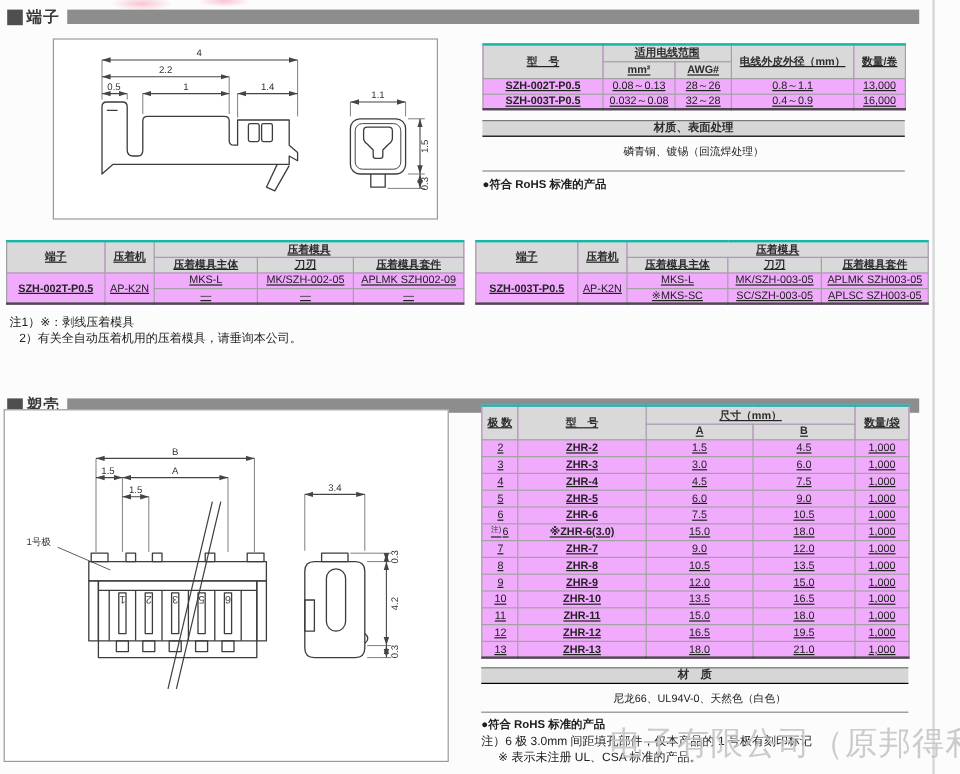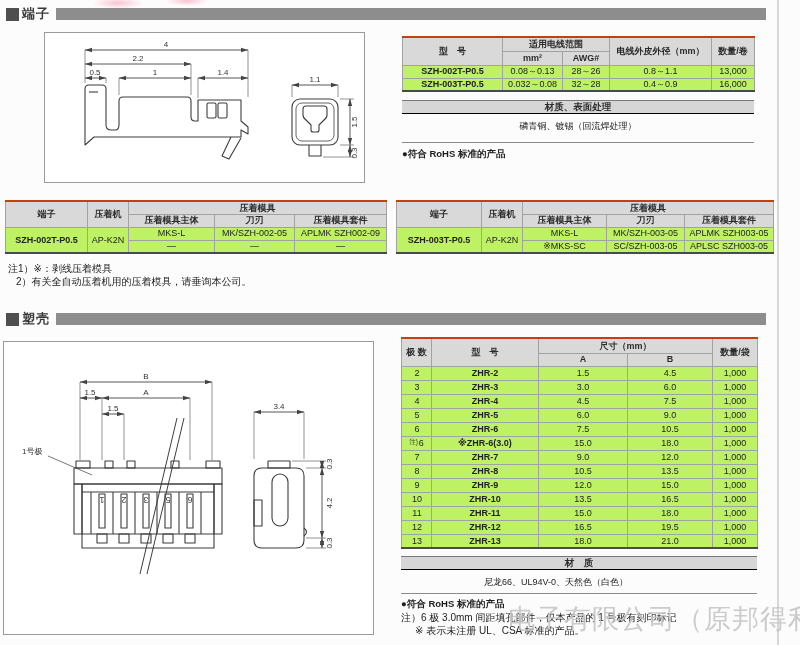--- a/index.html
+++ b/index.html
@@ -4,21 +4,21 @@
 <style>
   html,body{margin:0;padding:0;background:#e8e8e8;}
   #page{position:relative;width:800px;height:645px;background:#fcfcfc;overflow:hidden;
         font-family:"Liberation Sans","DejaVu Sans",sans-serif;color:#222;}
   .secbar{position:absolute;left:6px;display:flex;align-items:center;width:760px;height:16px;}
   .sq{width:13px;height:13px;background:#4f4f4f;margin-right:3px;flex:0 0 auto;}
   .sectitle{font-weight:bold;font-size:13px;color:#3a3a3a;letter-spacing:1px;margin-right:6px;white-space:nowrap;}
   .bar{height:12px;background:#8d8d8d;flex:1;}
   .drawbox{position:absolute;background:#fff;border:1px solid #9a9a9a;}
   table.tbl{position:absolute;border-collapse:collapse;table-layout:fixed;font-size:9px;
-            border-top:2px solid #c2410c;border-bottom:2px solid #4a4a4a;background:#bef264;}
+            border-top:2px solid #14b8a6;border-bottom:2px solid #4a4a4a;background:#f0abfc;text-decoration:underline;}
   table.tbl th,table.tbl td{border:1px solid #a2a2a2;text-align:center;vertical-align:middle;
             padding:0;line-height:1.15;overflow:hidden;}
   table.tbl th{background:#d9d9d9;font-weight:bold;color:#2c2c2c;}
   tr.h14{height:14px;} tr.h13{height:13px;margin-top:16px;} tr.h15{height:15px;}
   td.model{font-weight:bold;font-size:9px;}
   .rnote{font-size:6.5px;vertical-align:top;margin-right:1px;color:#333;}
   .band{position:absolute;background:#d6d6d6;border-top:1px solid #787878;border-bottom:1px solid #000000;
         text-align:center;font-weight:bold;font-size:9.5px;line-height:12px;color:#2c2c2c;}
   .ctext{position:absolute;font-size:9px;text-align:center;color:#222;}
   .rule{position:absolute;height:1px;background:#8a8a8a;}
@@ -211,21 +211,21 @@
       <td>※MKS-SC</td>
       <td>SC/SZH-003-05</td>
       <td>APLSC SZH003-05</td>
     </tr>
   </tbody>
     </table>
 
   <div class="note" style="left:8px;top:262px;">注1）※：剥线压着模具</div>
   <div class="note" style="left:16px;top:275px;">2）有关全自动压着机用的压着模具，请垂询本公司。</div>
 
-  <div class="secbar" style="top:311px;">
+  <div class="secbar" style="top:330px;">
     <div class="sq"></div>
     <div class="sectitle">塑壳</div>
     <div class="bar"></div>
   </div>
 
   <div class="drawbox" style="left:3px;top:341px;width:369px;height:292px;">
     <svg width="369" height="292" viewBox="0 0 369 292">
       <defs>
         <marker id="ar2" markerWidth="9" markerHeight="8" refX="8" refY="3" orient="auto-start-reverse">
           <path d="M0,0.5 L8,3 L0,5.5 z" fill="#444"></path>
@@ -428,19 +428,19 @@
       <td><span class="rnote"></span><span>13</span></td>
       <td class="model">ZHR-13</td>
       <td>18.0</td>
       <td>21.0</td>
       <td>1,000</td>
     </tr>
   </tbody>
     </table>
 
   <div class="band" style="left:401px;top:556px;width:356px;height:12px;">材　质</div>
-  <div class="ctext" style="left:378px;top:576px;width:356px;">尼龙66、UL94V-0、天然色（白色）</div>
+  <div class="ctext" style="left:405px;top:576px;width:356px;">尼龙66、UL94V-0、天然色（白色）</div>
   <div class="rule" style="left:401px;top:593px;width:356px;"></div>
   <div class="rohs" style="left:401px;top:598px;">●符合 RoHS 标准的产品</div>
   <div class="note" style="left:401px;top:611px;">注）6 极 3.0mm 间距填孔部件，仅本产品的 1 号极有刻印标记</div>
   <div class="note" style="left:415px;top:624px;">※ 表示未注册 UL、CSA 标准的产品。</div>
 
 </div>
 
 </body></html>

